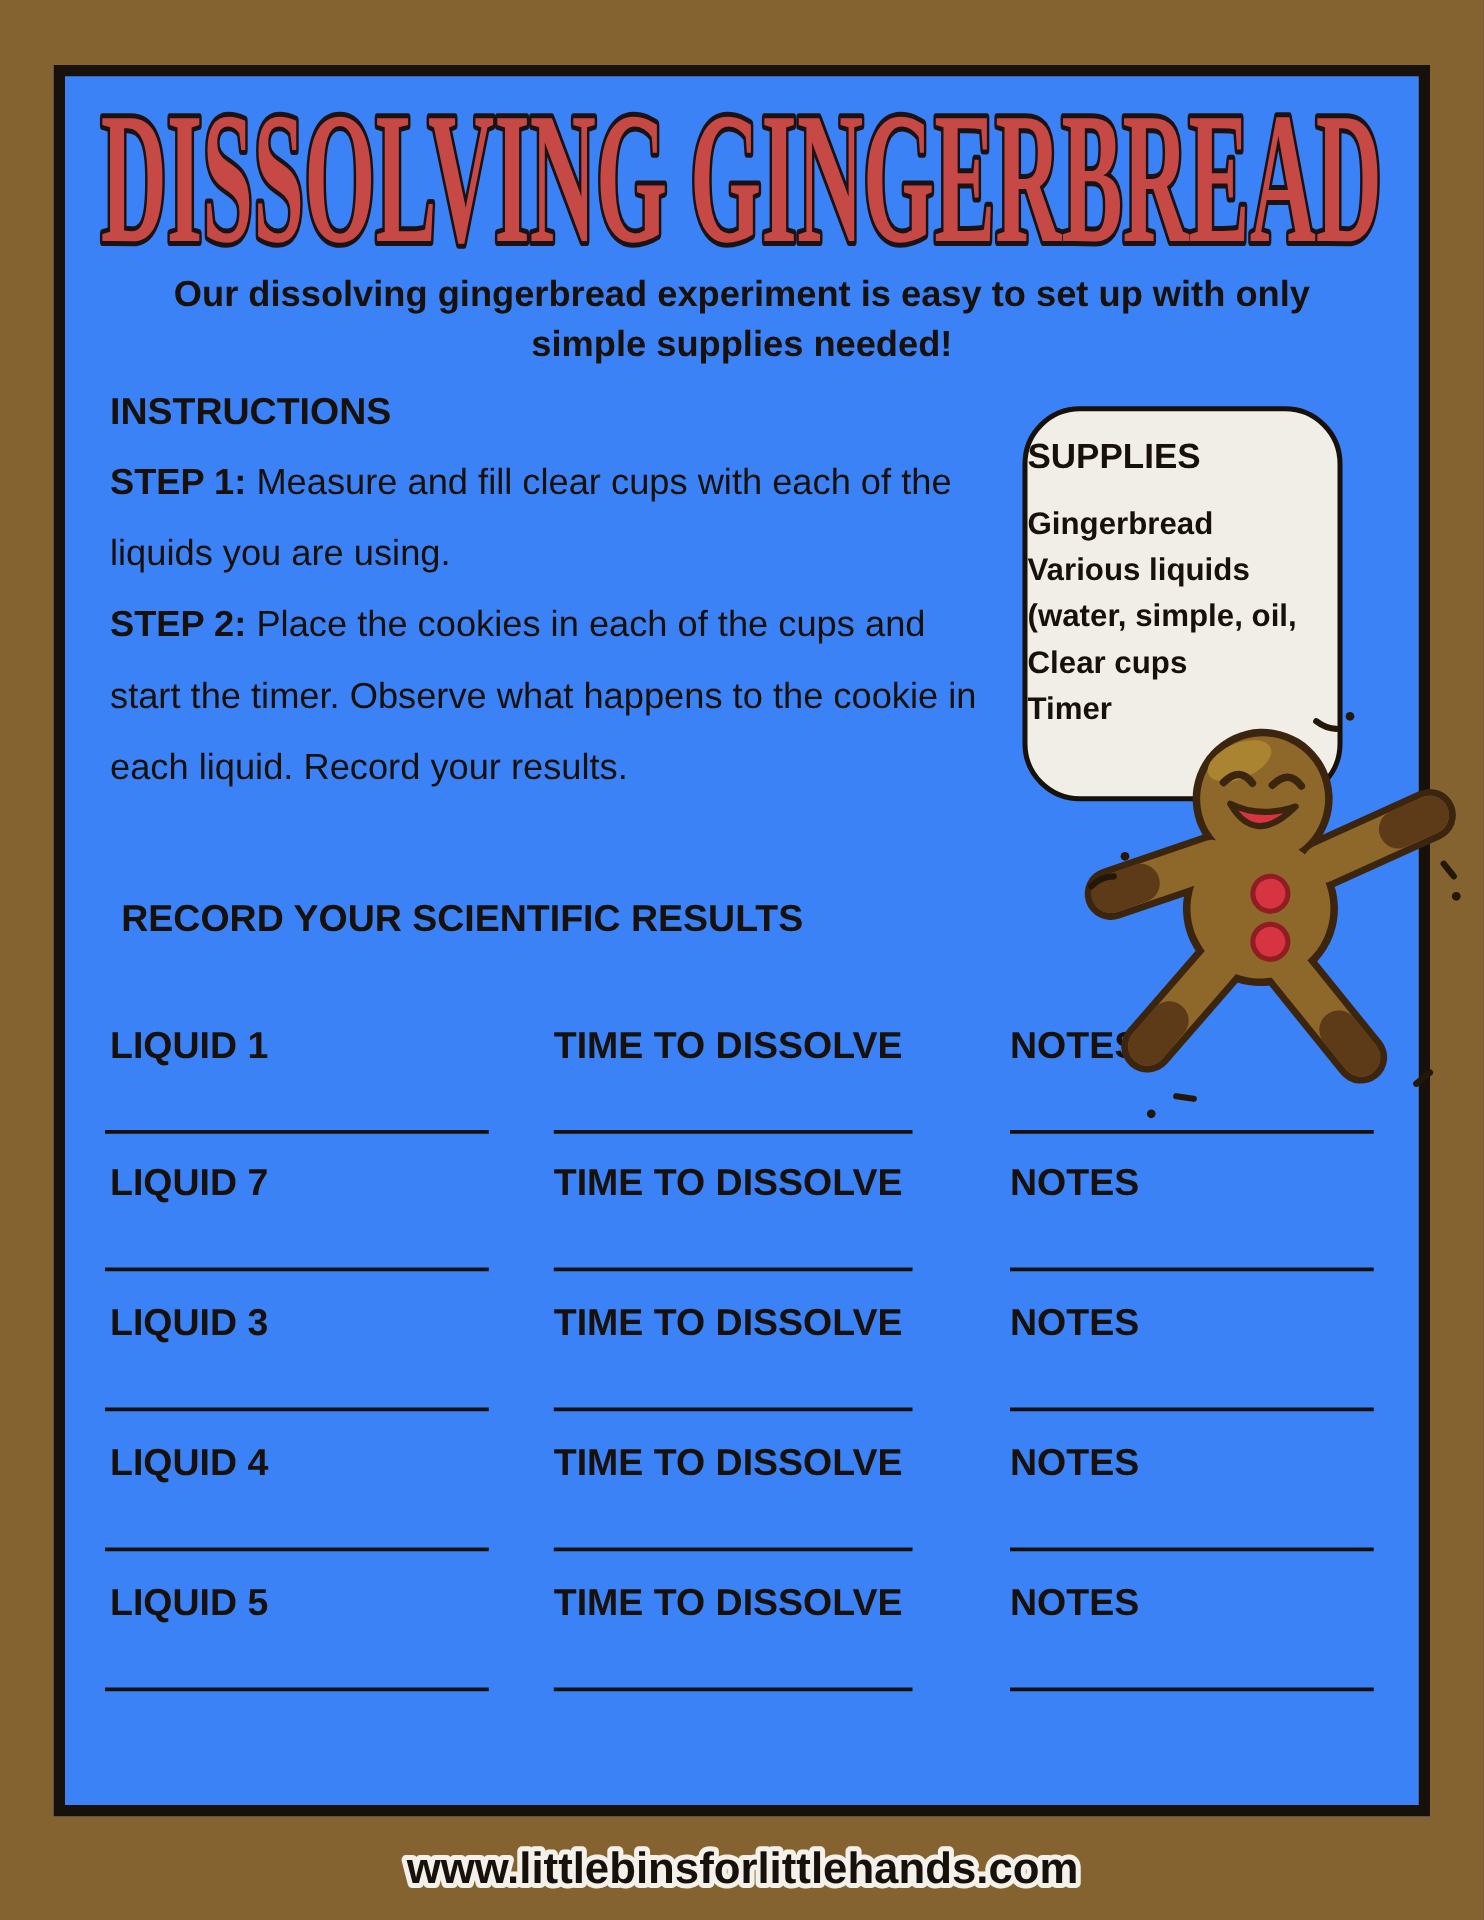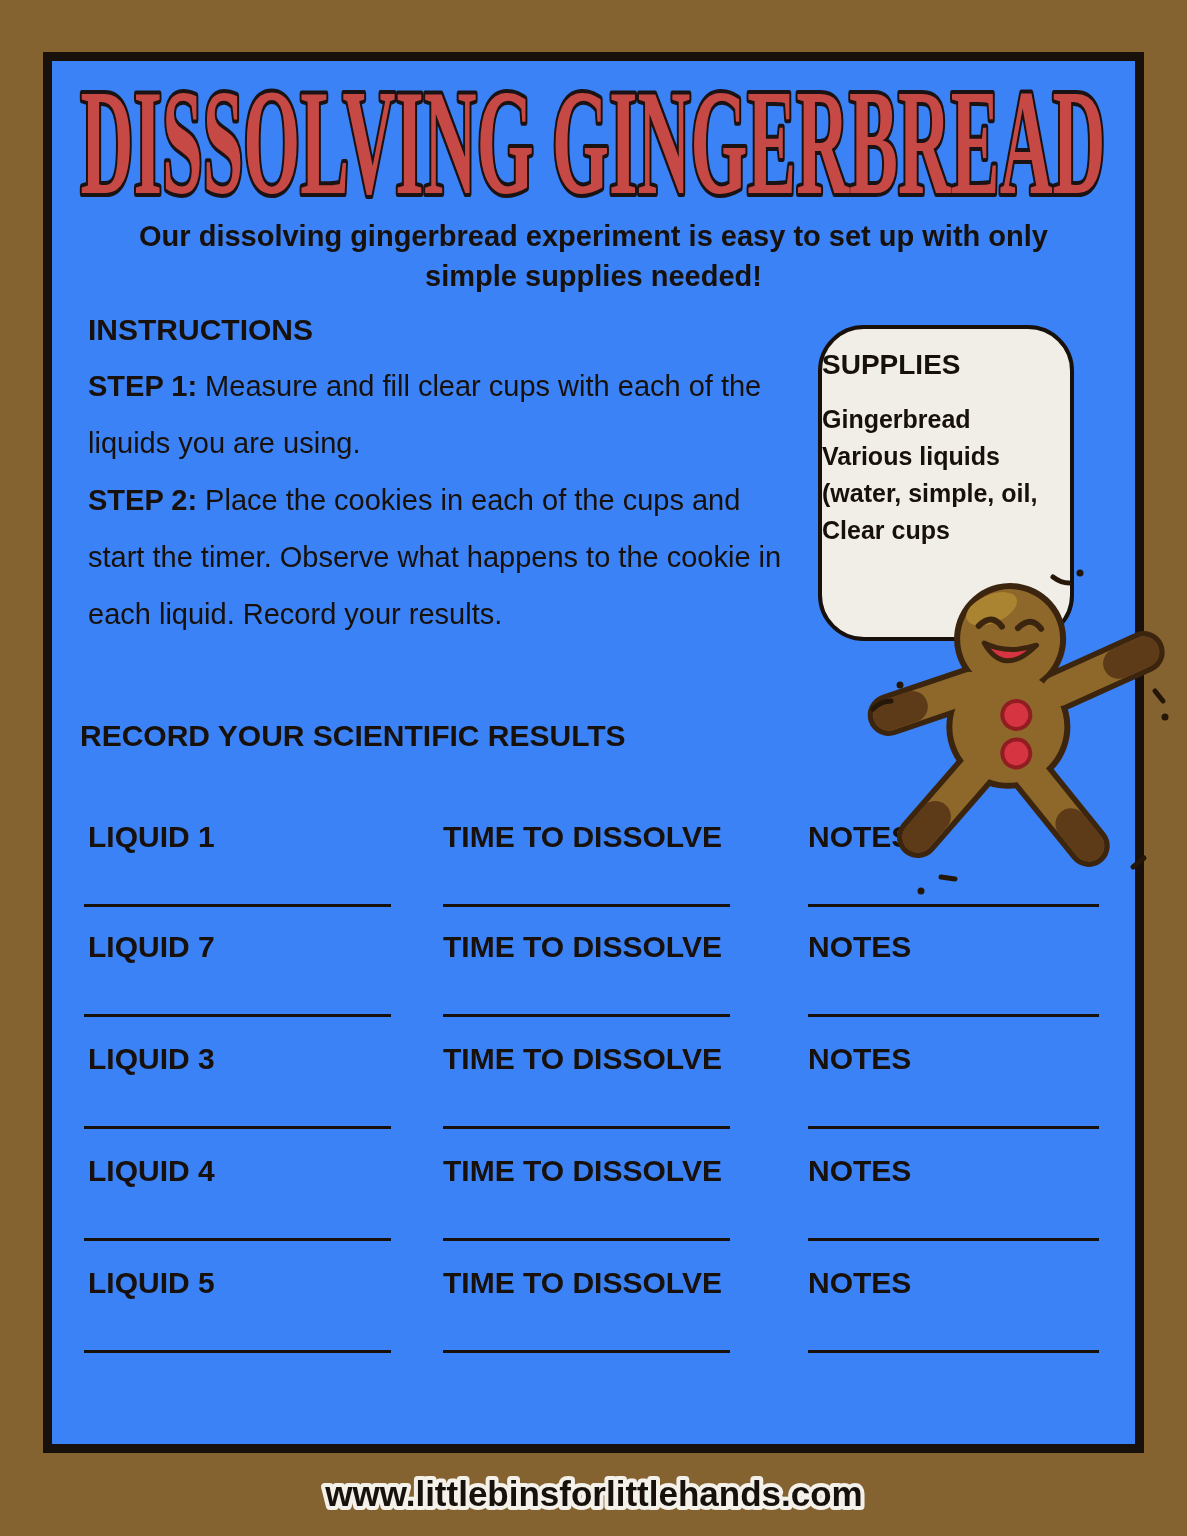--- a/index.html
+++ b/index.html
@@ -95,21 +95,21 @@
     position: absolute;
     left: 793px;
     top: 500px;
     width: 345px;
     height: 350px;
     z-index: 6;
   }
   
   .results-heading {
     position: absolute;
-    left: 28px;
+    left: 45px;
     top: 658px;
     font-size: 30px;
     font-weight: bold;
     color: #17100b;
   }
   .results-row {
     position: absolute;
     left: 0;
     width: 100%;
     height: 100px;
@@ -173,20 +173,21 @@
       <p class="step"><b>STEP 1:</b><span> Measure and fill clear cups with each of the liquids you are using.</span></p>
       <p class="step"><b>STEP 2:</b><span> Place the cookies in each of the cups and start the timer.  Observe what happens to the cookie in each liquid. Record your results.</span></p>
     </div>
 
     <div class="supplies-box">
       <div class="supplies-heading">SUPPLIES</div>
       <div class="supplies-item">Gingerbread</div>
       <div class="supplies-item">Various liquids</div>
       <div class="supplies-item">(water, simple, oil,</div>
       <div class="supplies-item">Clear cups</div>
+      <div class="supplies-item">Timer</div>
     </div>
 
     <svg class="gingerbread" viewBox="0 0 345 350">
       <g transform="rotate(9 170 175)">
 
         <g stroke="#3c250f" stroke-width="42" stroke-linecap="round" fill="none">
           <path d="M118 134 L42 174"></path>
           <path d="M205 124 L284 72"></path>
           <path d="M140 210 L90 290"></path>
           <path d="M188 207 L260 272"></path>

